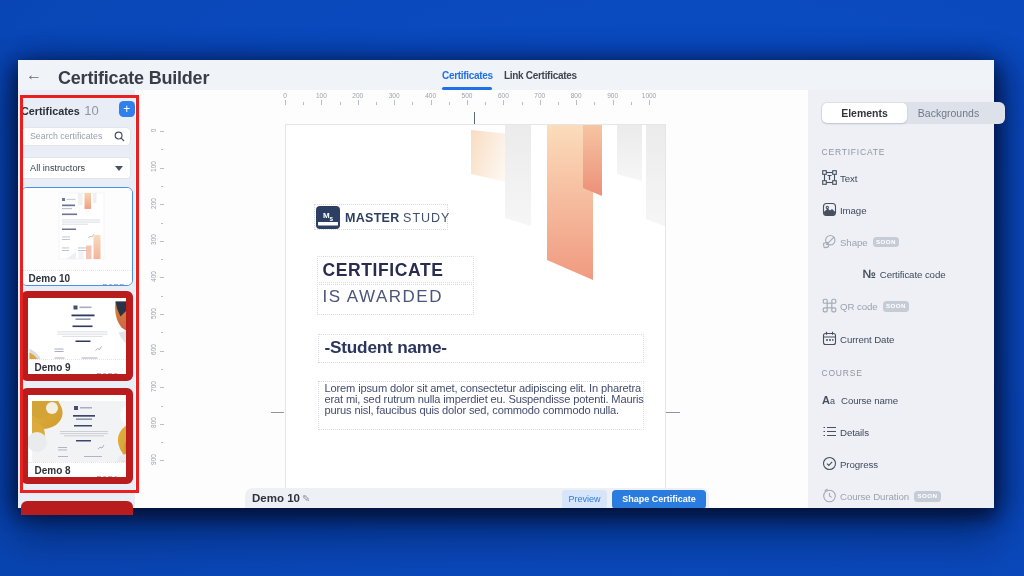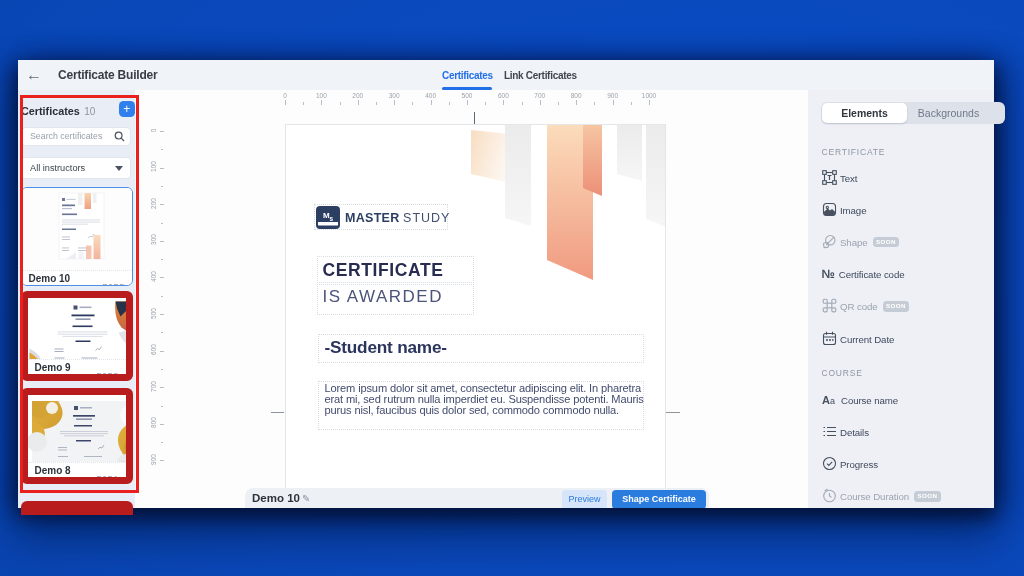--- a/index.html
+++ b/index.html
@@ -3,29 +3,29 @@
 <meta charset="utf-8">
 <style>
 *{margin:0;padding:0;box-sizing:border-box;}
 html,body{width:1024px;height:576px;overflow:hidden;}
 body{font-family:"Liberation Sans",sans-serif;background:#0847b5;position:relative;}
 #bg{position:absolute;inset:0;background:radial-gradient(ellipse 1100px 650px at 68% 45%, #0b4ec9 0%, #0a48ba 60%, #0843ab 100%);}
 .win{position:absolute;left:18px;top:60px;width:976px;height:448px;background:#fff;box-shadow:0 8px 16px 1px rgba(3,9,36,.62), 0 24px 42px 6px rgba(3,10,42,.46), 14px 0 26px rgba(3,10,42,.32), -11px 0 22px rgba(3,10,42,.27);}
 
 .hdr{position:absolute;left:0;top:0;width:100%;height:29.5px;background:#f0f3f8;}
 .back{position:absolute;left:5px;top:4px;width:22px;height:22px;color:#636b76;font-size:16px;line-height:22px;text-align:center;}
-.title{position:absolute;left:40px;top:8px;font-size:12px;font-weight:bold;color:#393e46;letter-spacing:-.2px;text-align:right;}
+.title{position:absolute;left:40px;top:8px;font-size:18px;font-weight:bold;color:#393e46;letter-spacing:-.2px;text-align:right;}
 .tab1{position:absolute;left:424px;top:9.5px;font-size:10px;font-weight:bold;letter-spacing:-.3px;color:#2170e8;}
 .tab2{position:absolute;left:486px;top:9.5px;font-size:10px;font-weight:bold;letter-spacing:-.3px;color:#40454d;}
 .tabline{position:absolute;left:424px;top:27px;width:50px;height:3px;background:#2170e8;border-radius:2px;}
 
 .lsb{position:absolute;left:0;top:29.5px;width:116.5px;height:418.5px;background:#e9eef6;}
 .lsb .hrow{position:absolute;left:3px;top:11px;width:112px;}
 .lsb .t1{font-size:10.8px;font-weight:bold;color:#2a2f38;}
-.lsb .t2{font-size:10px;color:#8d95a2;font-weight:normal;}
+.lsb .t2{font-size:13px;color:#8d95a2;font-weight:normal;}
 .plus{position:absolute;left:97.5px;top:0px;width:16.5px;height:16.5px;border-radius:4.5px;background:#2f80ed;color:#fff;font-size:12px;line-height:16px;text-align:center;}
 .search{position:absolute;left:3px;top:37px;width:110px;height:19px;background:#fff;border:1px solid #e2e6ec;border-radius:5px;font-size:8.8px;color:#99a0ac;line-height:17px;padding-left:8px;}
 .search svg{position:absolute;right:5px;top:3.5px;}
 .sel{position:absolute;left:3px;top:67px;width:110px;height:22px;background:#fff;border:1px solid #e2e6ec;border-radius:4px;font-size:9.2px;color:#3c434e;line-height:20px;padding-left:8px;}
 .sel .car{position:absolute;right:7px;top:8px;width:0;height:0;border-left:4px solid transparent;border-right:4px solid transparent;border-top:5px solid #4a5260;}
 .card{position:absolute;left:2.5px;width:112px;background:#fff;border:7px solid #b91c1c;border-radius:6px;overflow:hidden;}
 .card.sel1{border:1.5px solid #4a90e8;}
 .card .lab{position:absolute;left:0;bottom:0;width:100%;height:15px;border-top:1px dotted #e2e5eb;background:#fff;}
 .card .lab b{position:absolute;left:7px;top:2px;font-size:10px;color:#2d323b;}
 .card .lab span{position:absolute;right:7px;top:12px;font-size:10px;color:#9aa1ad;}
@@ -365,21 +365,21 @@
     <div class="item" style="top:112.2px;"><svg width="15" height="15" viewBox="0 0 15 15" fill="none" stroke="#46505f" stroke-width="1.1">
           <rect x="1.5" y="1.5" width="12" height="12" rx="3"></rect>
           <circle cx="5.3" cy="5.4" r="1.1"></circle>
           <path d="M2 9.8 L5.8 6.4 8 8.6 10 6.9 13 9.8 v1.2 a2.5 2.5 0 0 1 -2.5 2.5 h-6 a2.5 2.5 0 0 1 -2.5 -2.5 Z" fill="#46505f" stroke="none"></path>
         </svg>Image</div>
     <div class="item soon" style="top:144.4px;"><svg width="15" height="15" viewBox="0 0 15 15" fill="none" stroke="#a2aab6" stroke-width="1.1">
           <circle cx="8.3" cy="6.2" r="4.7"></circle>
           <rect x="1.7" y="8.8" width="4.6" height="4.6" rx=".8" transform="rotate(-8 4 11)"></rect>
           <path d="M4.3 10.8 L12.2 2.9"></path>
         </svg>Shape<span class="badge">SOON</span></div>
-    <div class="item" style="top:176.6px;"><span class="no">№</span>Certificate code</div>
+    <div class="item" style="top:176.6px;margin-left:41px;"><span class="no">№</span>Certificate code</div>
     <div class="item soon" style="top:208.8px;"><svg width="15" height="15" viewBox="0 0 15 15" fill="none" stroke="#a2aab6" stroke-width="1.15">
           <rect x="1.2" y="1.2" width="4" height="4" rx="1.3"></rect>
           <rect x="9.8" y="1.2" width="4" height="4" rx="1.3"></rect>
           <rect x="1.2" y="9.8" width="4" height="4" rx="1.3"></rect>
           <rect x="9.8" y="9.8" width="4" height="4" rx="1.3"></rect>
           <rect x="5.2" y="5.2" width="4.6" height="4.6"></rect>
         </svg>QR code<span class="badge">SOON</span></div>
     <div class="item" style="top:241px;"><svg width="15" height="15" viewBox="0 0 15 15" fill="none" stroke="#46505f" stroke-width="1.1">
           <rect x="1.5" y="2.5" width="12" height="11" rx="2"></rect>
           <path d="M1.5 6 h12 M4.5 .8 v3 M10.5 .8 v3"></path>

